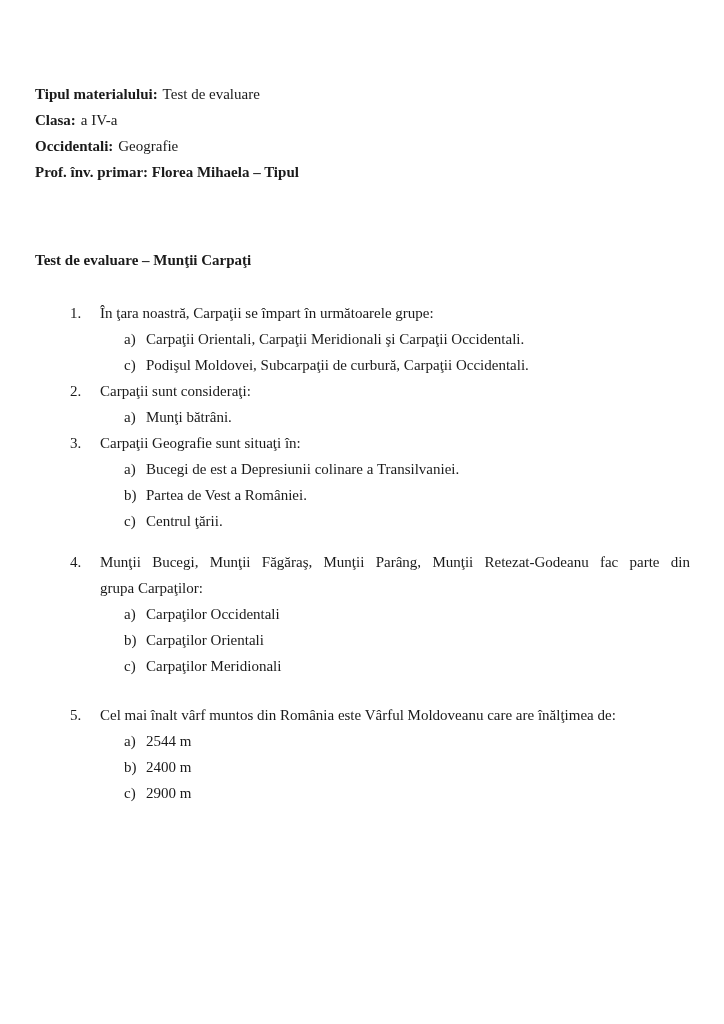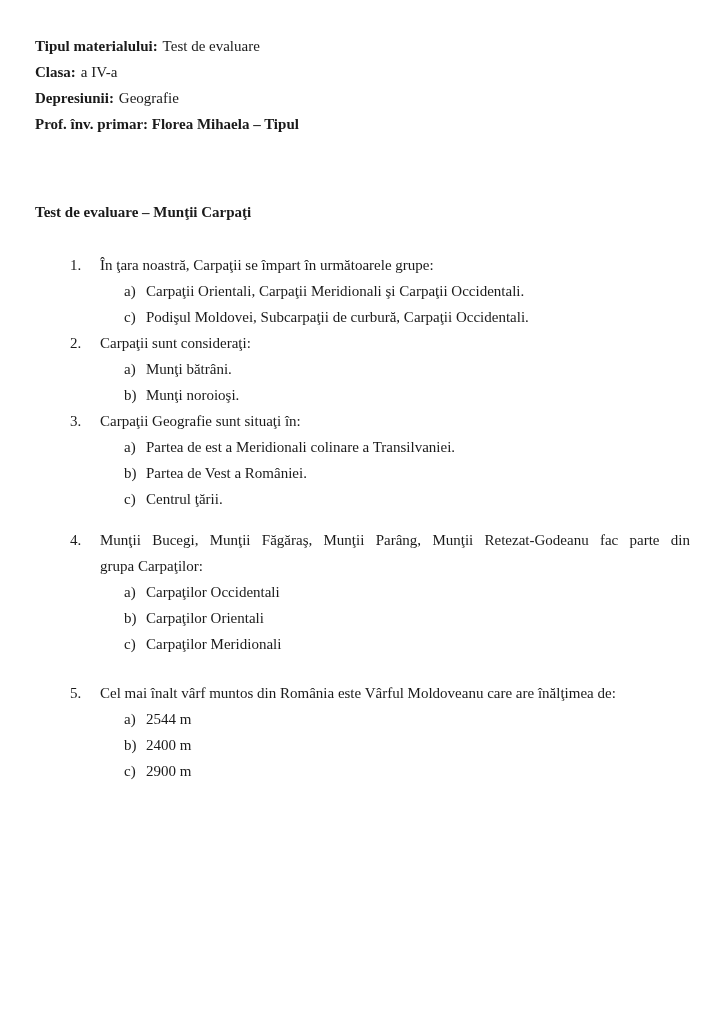--- a/index.html
+++ b/index.html
@@ -13,21 +13,21 @@
     font-size: 15px;
     color: var(--text-color, #1a1a1a);
   }
   .content {
     position: absolute;
     left: 35px;
     top: 0;
     width: 655px;
   }
   
-  .header { margin-top: 33px; }
+  .header { margin-top: 81px; }
   .hline { height: 26px; line-height: 26px; white-space: nowrap; }
   .hline.school { margin-top: 12px; }
   .hlabel { font-weight: bold; }
   .hvalue { margin-left: 0.33em; }
   .hbold { font-weight: bold; }
   
   .doc-title {
     margin-top: 62px;
     height: 26px;
     line-height: 26px;
@@ -68,21 +68,21 @@
   <div class="content">
 
     <div class="header">
       <div class="hline">
         <span class="hlabel">Tipul materialului:</span><span class="hvalue">Test de evaluare</span>
       </div>
       <div class="hline">
         <span class="hlabel">Clasa:</span><span class="hvalue">a IV-a</span>
       </div>
       <div class="hline">
-        <span class="hlabel">Depresiunii:</span><span class="hvalue">Geografie</span>
+        <span class="hlabel">Occidentali:</span><span class="hvalue">Geografie</span>
       </div>
       <div class="hline">
         <span class="hbold">Prof. înv. primar: Florea Mihaela – Tipul</span>
       </div>
     </div>
 
     <div class="doc-title">Test de evaluare – Munţii Carpaţi</div>
 
     <div class="questions">
 
@@ -100,32 +100,29 @@
       </div>
 
       <div class="question">
         <div class="stem">
           <span class="qnum">2.</span>
           <span class="stem-single">Carpaţii sunt consideraţi:</span>
         </div>
         <div class="option">
           <span class="opt-letter">a)</span><span>Munţi bătrâni.</span>
         </div>
-        <div class="option">
-          <span class="opt-letter">b)</span><span>Munţi noroioşi.</span>
-        </div>
       </div>
 
       <div class="question">
         <div class="stem">
           <span class="qnum">3.</span>
           <span class="stem-single">Carpaţii Geografie sunt situaţi în:</span>
         </div>
         <div class="option">
-          <span class="opt-letter">a)</span><span>Partea de est a Meridionali colinare a Transilvaniei.</span>
+          <span class="opt-letter">a)</span><span>Bucegi de est a Depresiunii colinare a Transilvaniei.</span>
         </div>
         <div class="option">
           <span class="opt-letter">b)</span><span>Partea de Vest a României.</span>
         </div>
         <div class="option">
           <span class="opt-letter">c)</span><span>Centrul ţării.</span>
         </div>
       </div>
 
       <div class="question gap-before-q4">

